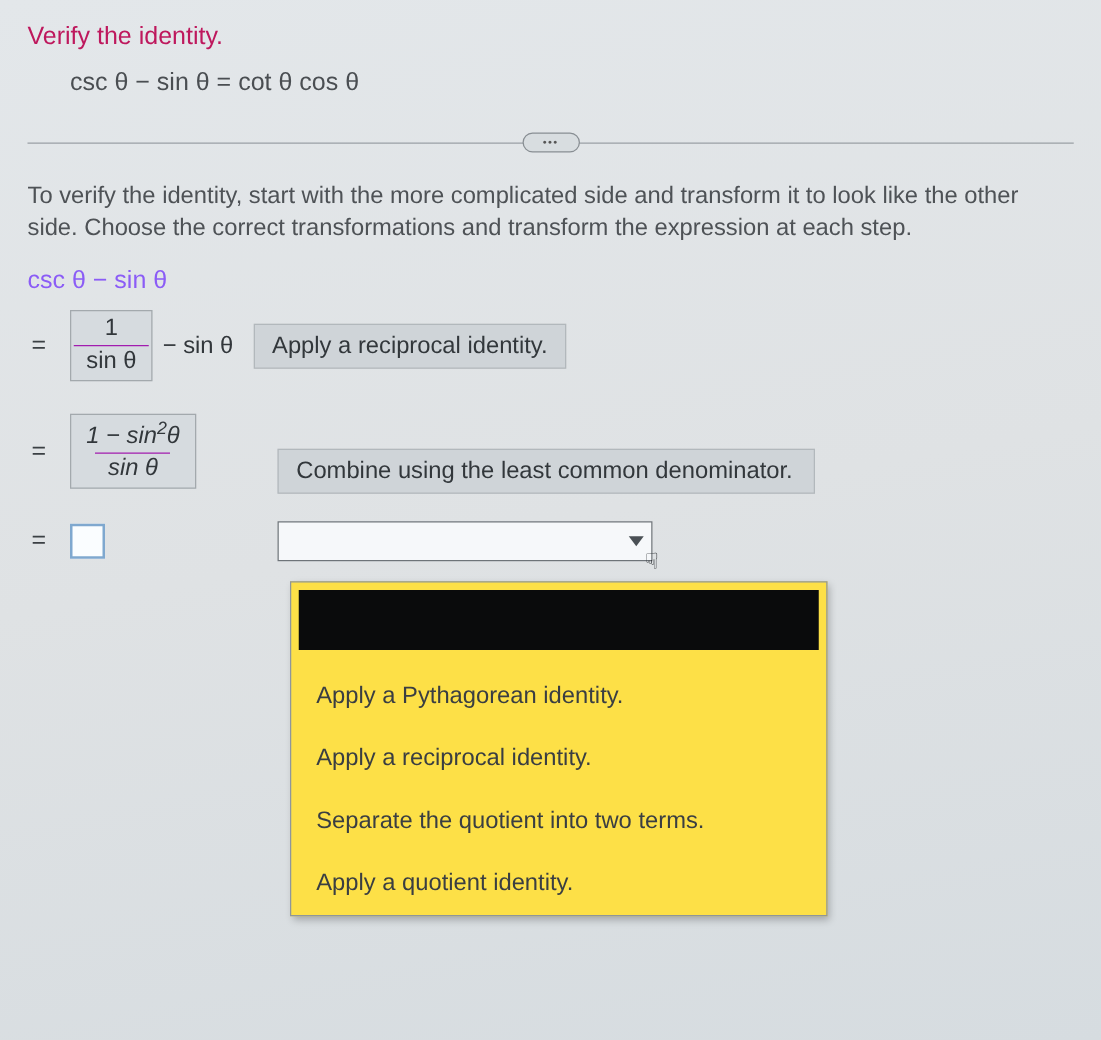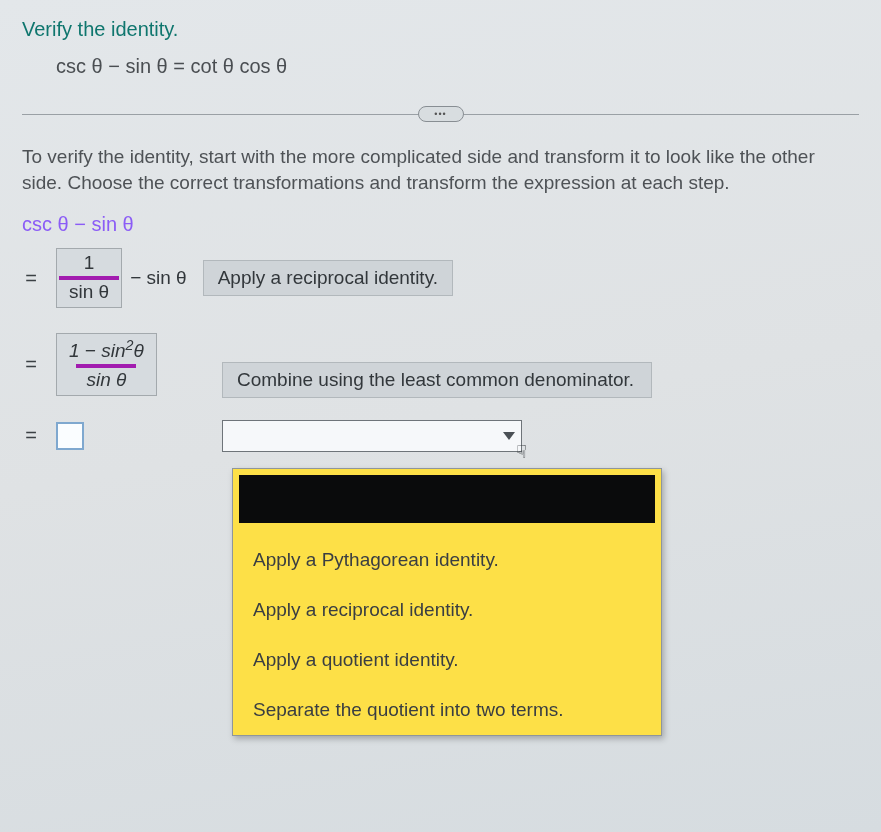--- a/index.html
+++ b/index.html
@@ -8,21 +8,21 @@
     padding: 18px 22px;
     font-family: Arial, Helvetica, sans-serif;
     background: linear-gradient(170deg,#e3e7ea 0%,#dfe2e4 50%,#d6dce0 100%);
     color: #3a3e42;
     width: 881px;
     min-height: 832px;
     font-size: 18px;
   }
   .header-text {
     font-size: 20px;
-    color: #0f766e;
+    color: #be185d;
     margin-bottom: 14px;
   }
   .identity {
     padding-left: 34px;
     font-size: 20px;
     color: #4a4e52;
     margin-bottom: 26px;
   }
   .hr-wrap {
     position: relative;
@@ -77,21 +77,21 @@
   .frac {
     display:inline-flex;
     flex-direction:column;
     align-items:center;
     font-size:19px;
     color:#32373b;
     line-height:1.1;
   }
   .frac .num { padding: 2px 10px 2px 10px; }
   .frac .den {
-    border-top: 4px solid #a21caf;
+    border-top: 1px solid #a21caf;
     padding: 2px 10px;
   }
   .boxed-frac {
     border:1px solid #a3a9ad;
     background:#d6dbdf;
     padding:2px 2px;
   }
   .extra-term { font-size:19px; color:#32373b; }
   .reason {
     background:#cfd4d8;
@@ -199,15 +199,15 @@
       <div class="arrow"></div>
       <div class="hand-cursor">☟</div>
     </div>
   </div>
 </div>
 
 <div class="dropdown-panel">
   <div class="blackbar"></div>
   <div class="opt">Apply a Pythagorean identity.</div>
   <div class="opt">Apply a reciprocal identity.</div>
+  <div class="opt">Separate the quotient into two terms.</div>
   <div class="opt">Apply a quotient identity.</div>
-  <div class="opt">Separate the quotient into two terms.</div>
 </div>
 
 </body></html>

